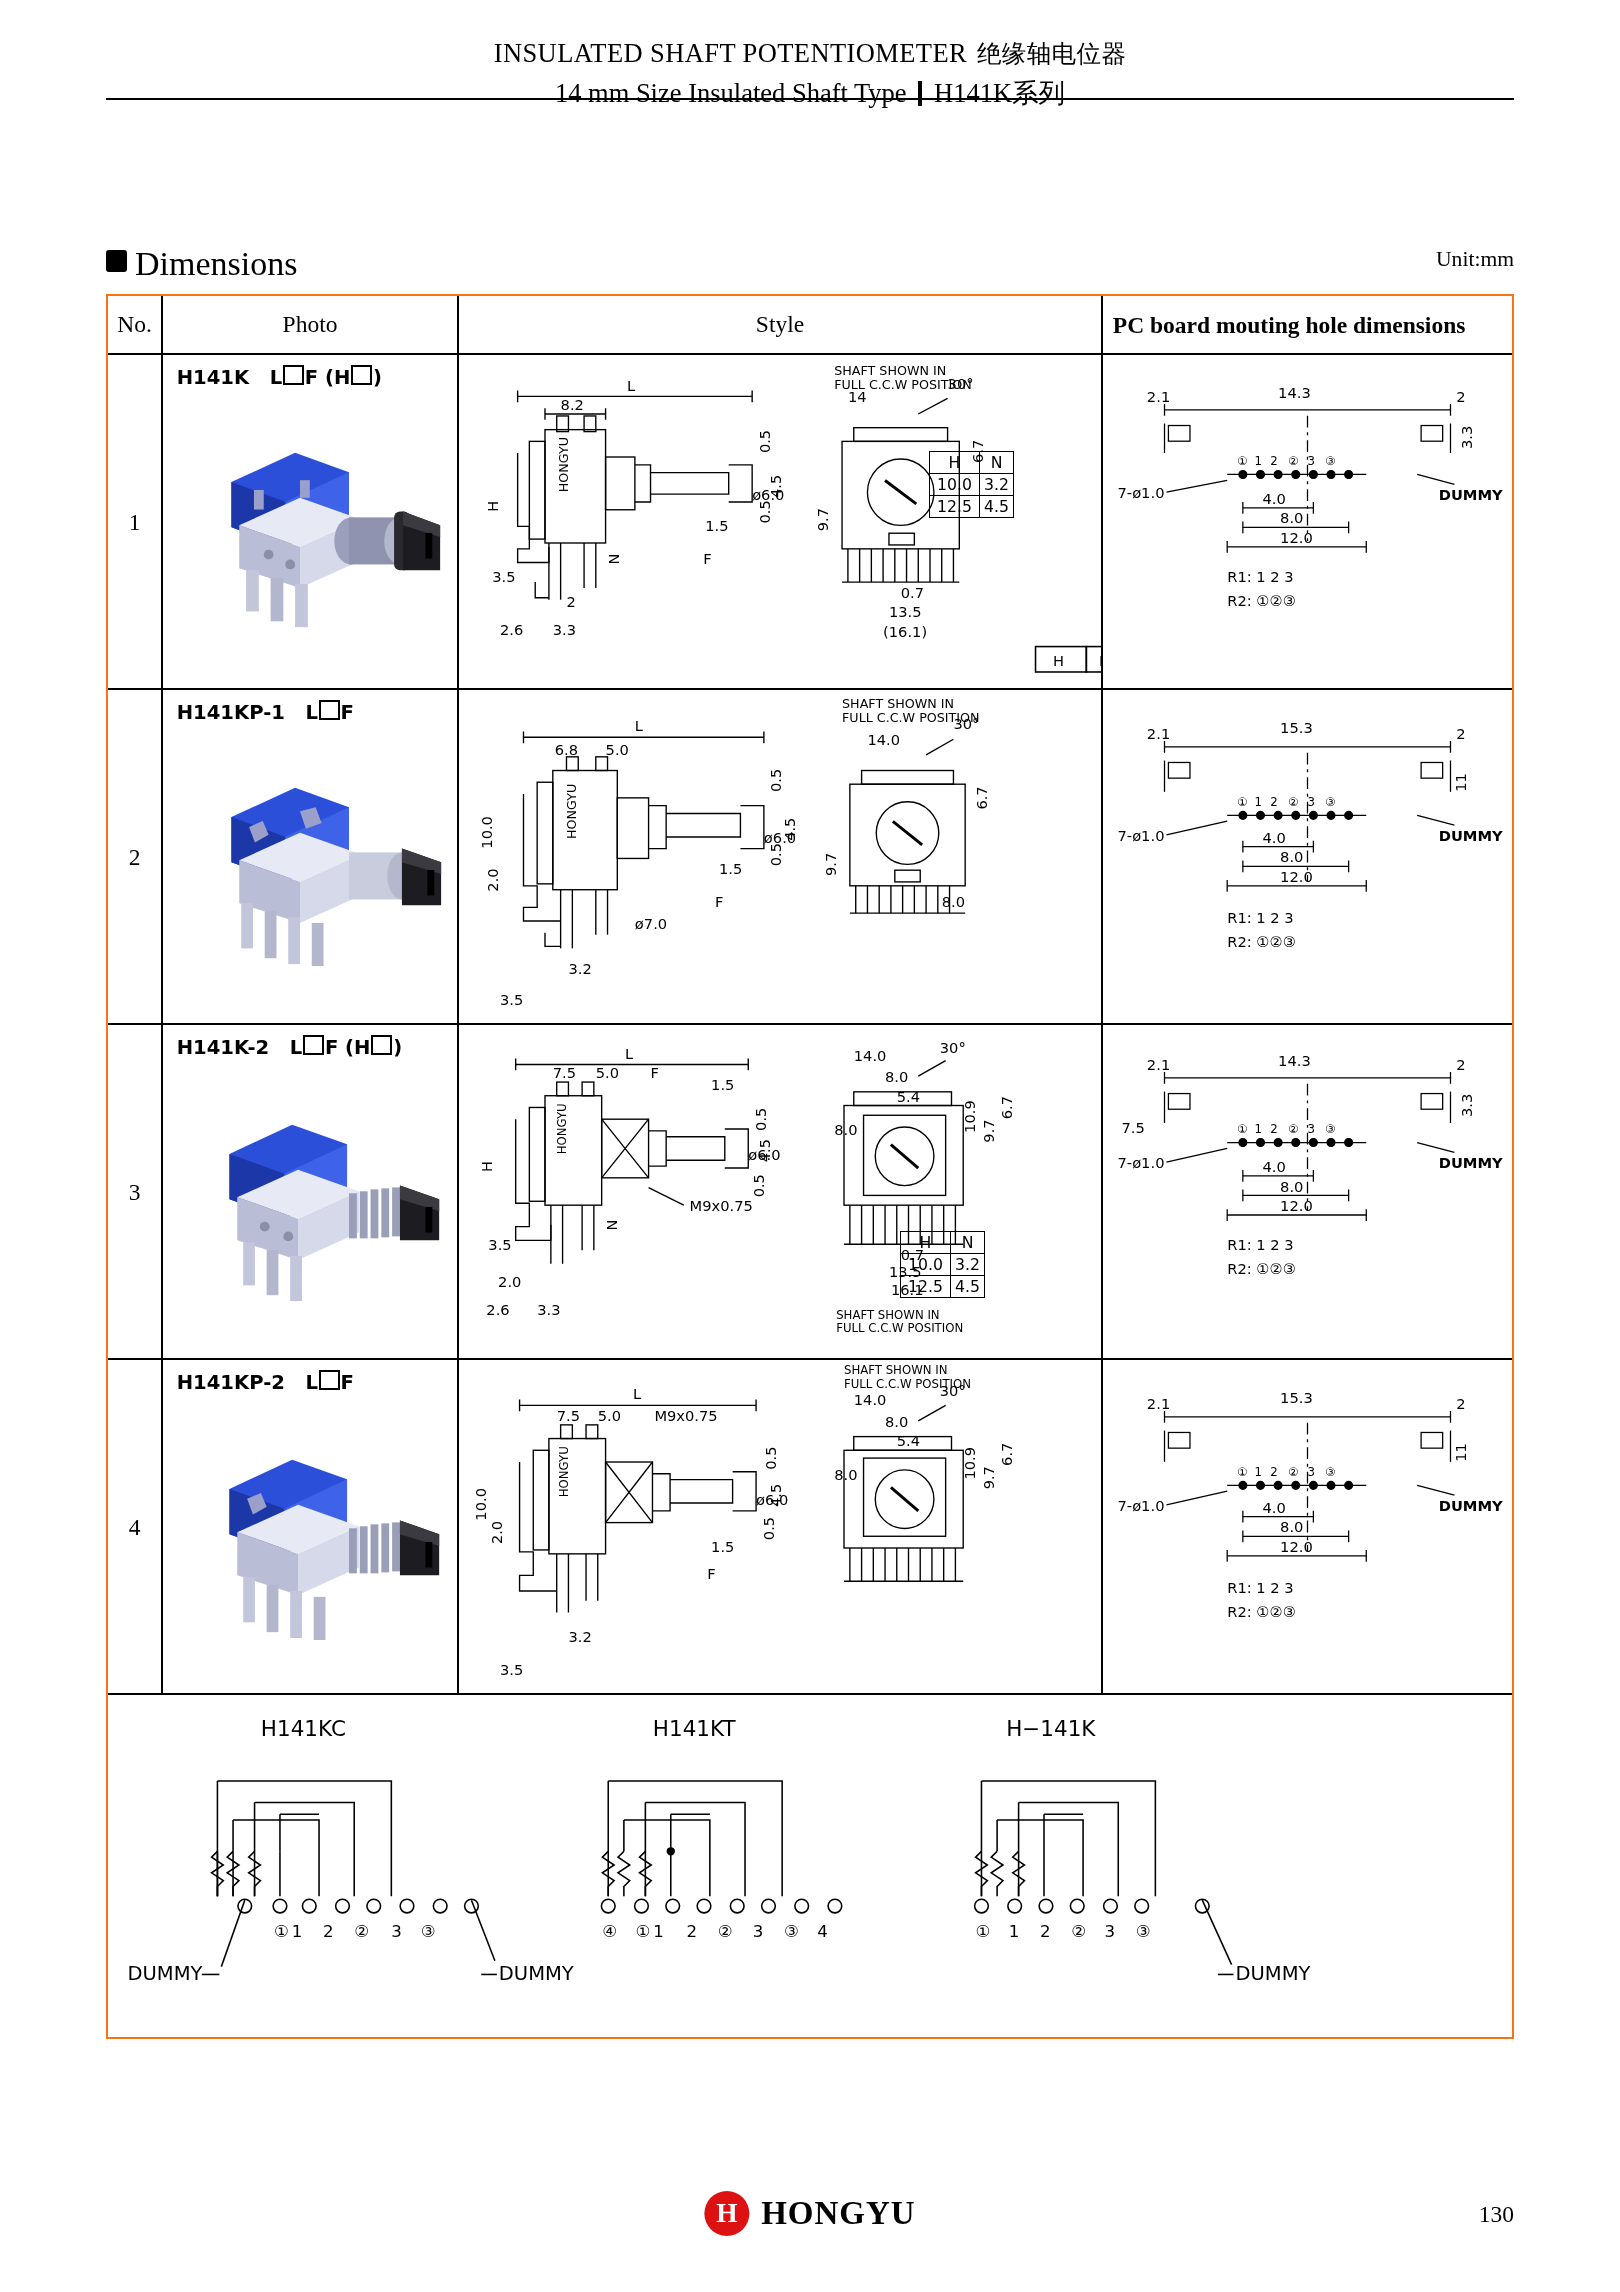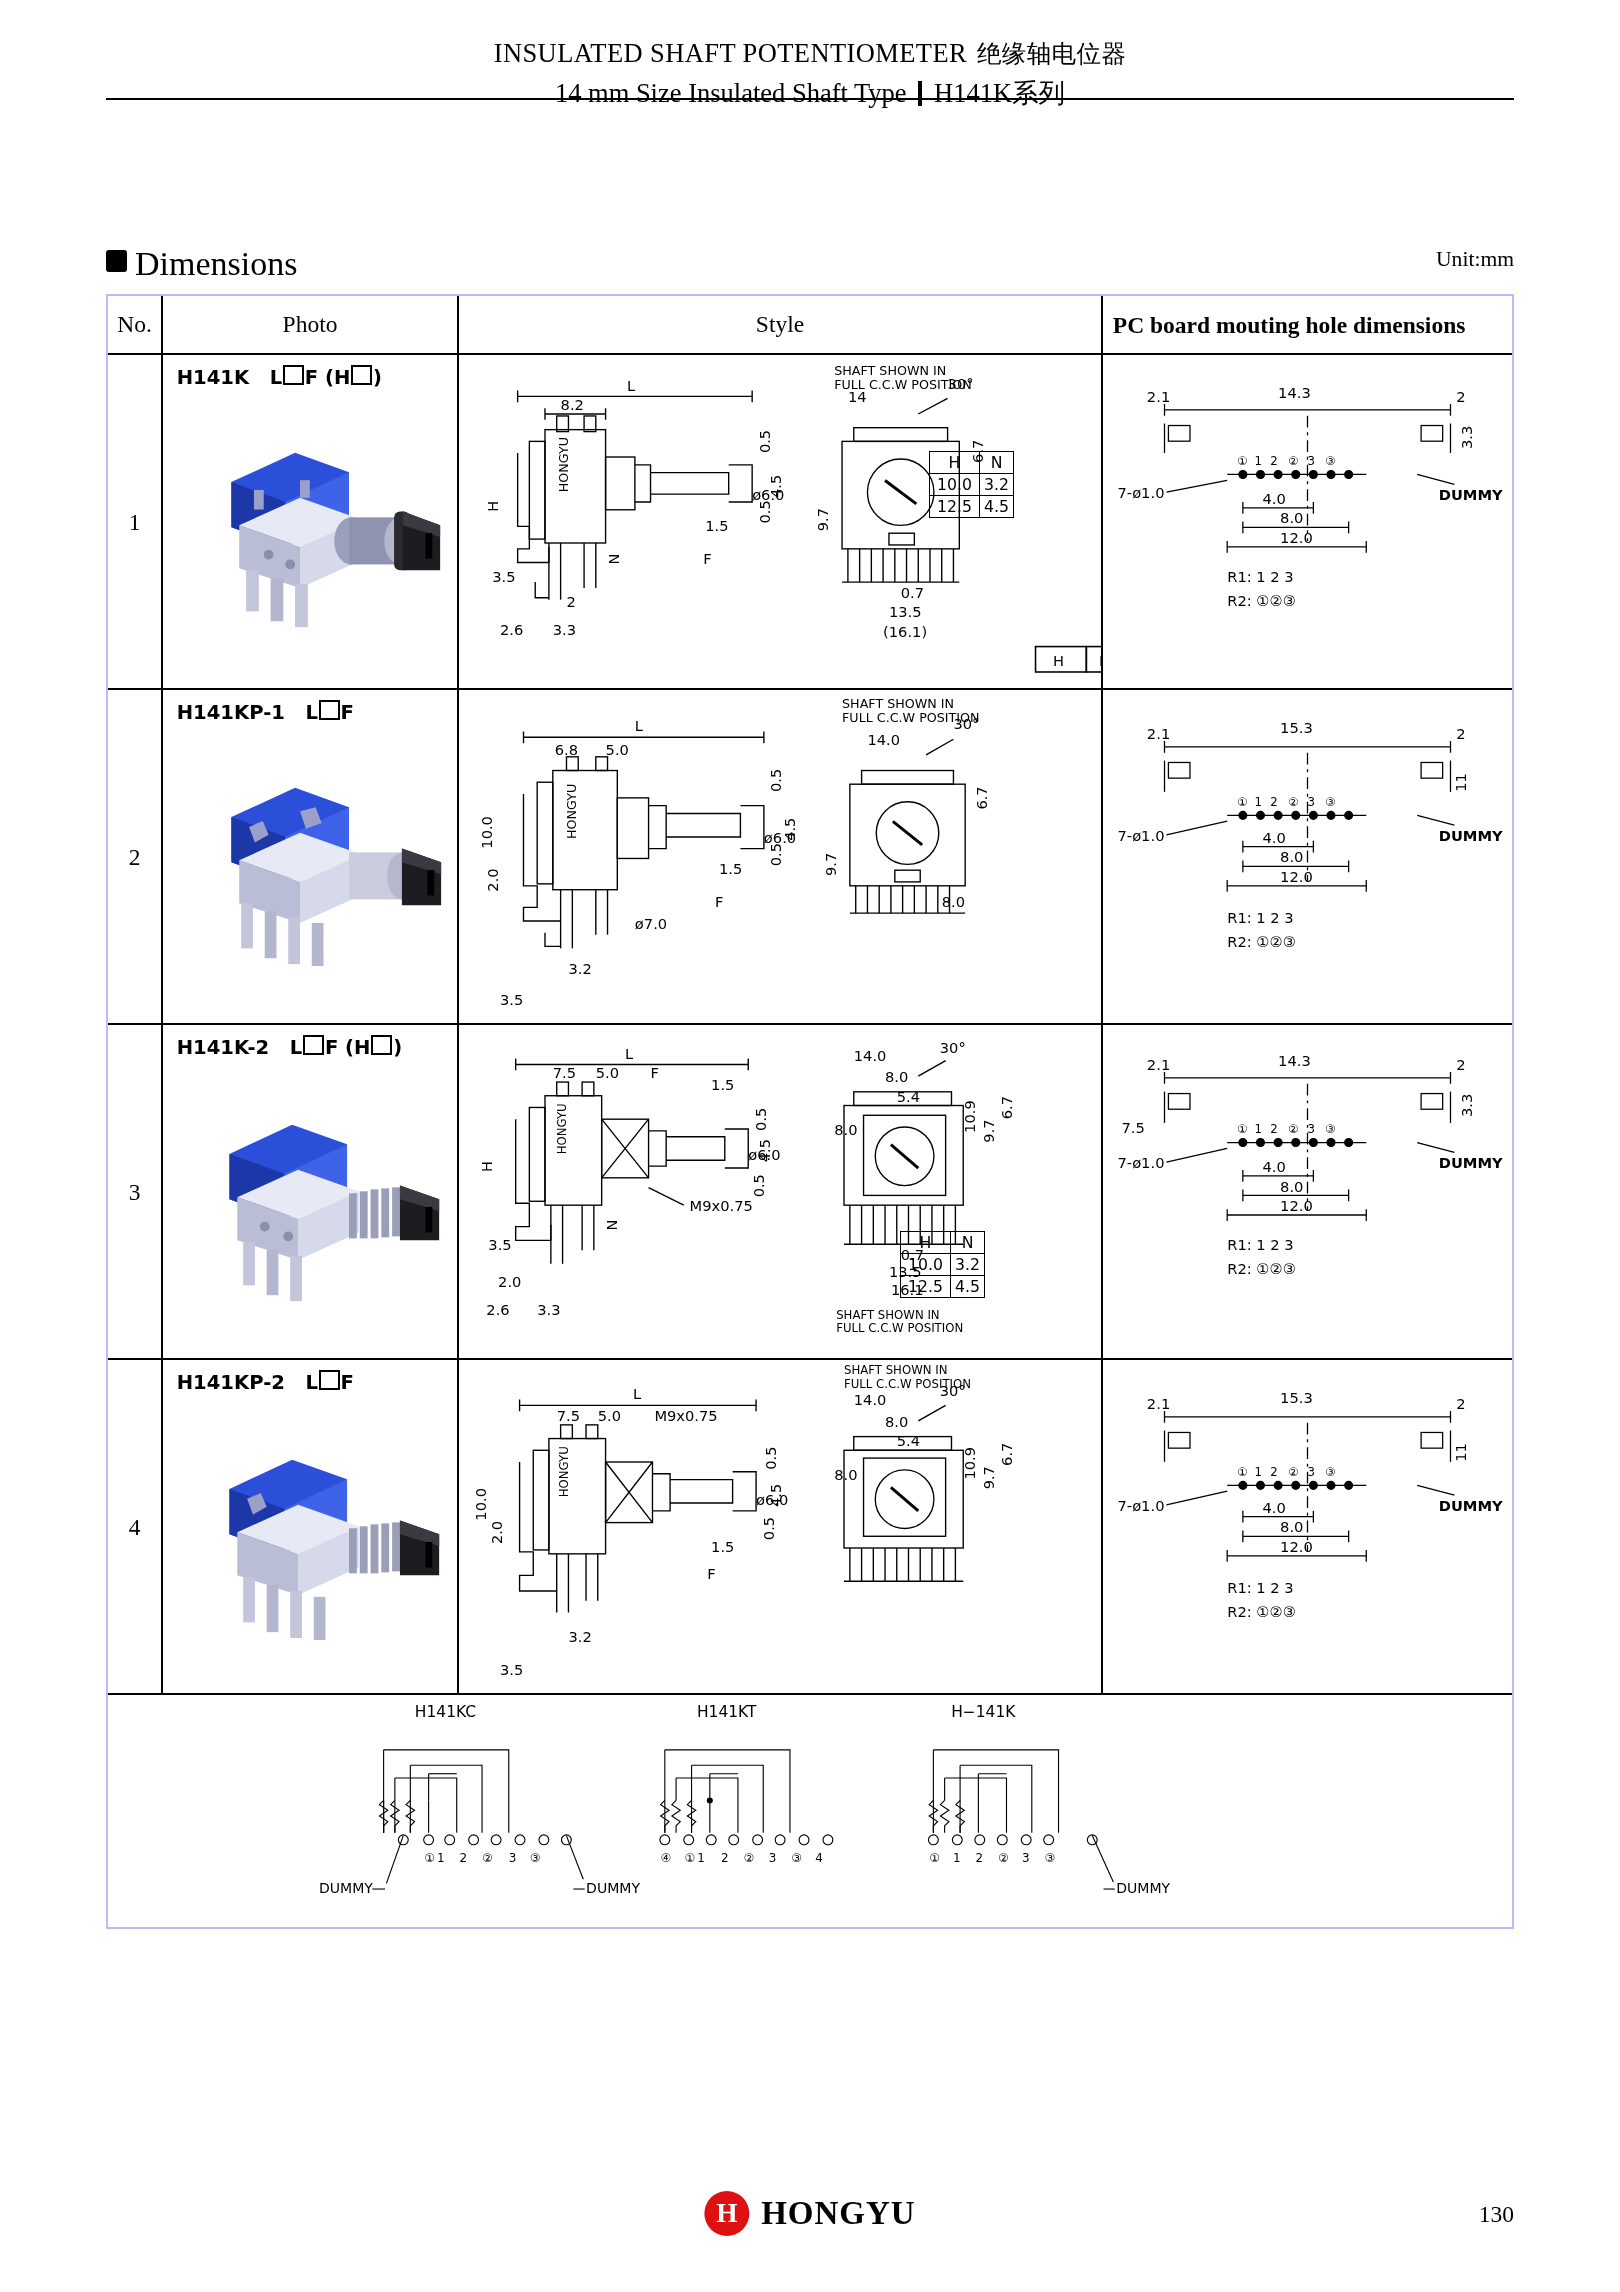--- a/index.html
+++ b/index.html
@@ -15,21 +15,21 @@
   .hdr .l2 .ser{font-size:26.5px;}
   .hdr .rule{position:absolute;left:106px;right:106px;top:61px;height:0;border-top:2px solid #000;}
 
   
   .dimrow{position:absolute;left:106px;right:106px;top:247px;height:31px;}
   .dimrow .sq{position:absolute;left:0;top:2.9px;width:20.6px;height:22.5px;background:#000;border-radius:2.9px;}
   .dimrow .dimtxt{position:absolute;left:29px;top:-2px;font-size:34px;}
   .dimrow .unit{position:absolute;right:0;top:0;font-size:21.6px;}
 
   
-  .tbl{position:absolute;left:106px;top:294px;width:1408px;border:2px solid #c4b5fd;box-sizing:border-box;}
+  .tbl{position:absolute;left:106px;top:294px;width:1408px;border:2px solid #f97316;box-sizing:border-box;}
   .trow{display:flex;border-bottom:2px solid #000;}
   .trow:last-child{border-bottom:none;}
   .c-no{width:55px;border-right:2px solid #000;box-sizing:border-box;position:relative;}
   .c-photo{width:296px;border-right:2px solid #000;box-sizing:border-box;position:relative;}
   .c-style{width:644px;border-right:2px solid #000;box-sizing:border-box;position:relative;}
   .c-pcb{flex:1;box-sizing:border-box;position:relative;padding-left:12px;}
   .hdrrow{height:57px;}
   .hdrrow>div{display:flex;align-items:center;justify-content:center;font-size:23.5px;}
   .hdrrow .c-pcb{justify-content:flex-start;padding-left:9.8px;line-height:1.18;display:block;padding-top:16px;font-weight:bold;}
   .bodyrow{height:333px;}
@@ -39,21 +39,21 @@
 
   
   .pot{position:absolute;left:39px;top:76px;width:245px;height:211px;}
   .pot svg{width:100%;height:100%;}
 
   
   .draw{position:absolute;inset:0;}
   .draw svg{width:100%;height:100%;}
 
   
-  .circ{display:block;height:232px;position:relative;}
+  .circ{display:block;height:342px;position:relative;}
   .circ .cwrap{position:absolute;inset:0;}
   .circ svg{width:100%;height:100%;}
 
   
   .foot{position:absolute;left:0;right:0;bottom:51px;height:51px;}
   .foot .logo{position:absolute;left:50%;transform:translateX(-50%);top:0;display:flex;align-items:center;gap:11.8px;}
   .foot .badge{width:45px;height:45px;border-radius:50%;background:#d11;display:flex;align-items:center;justify-content:center;color:#fff;font-size:27.4px;font-weight:700;font-family:"Liberation Serif",serif;}
   .foot .brand{font-size:33px;font-weight:700;letter-spacing:1px;font-family:"Liberation Serif",serif;}
   .foot .pgno{position:absolute;right:106px;top:9.8px;font-size:23.5px;}
 

